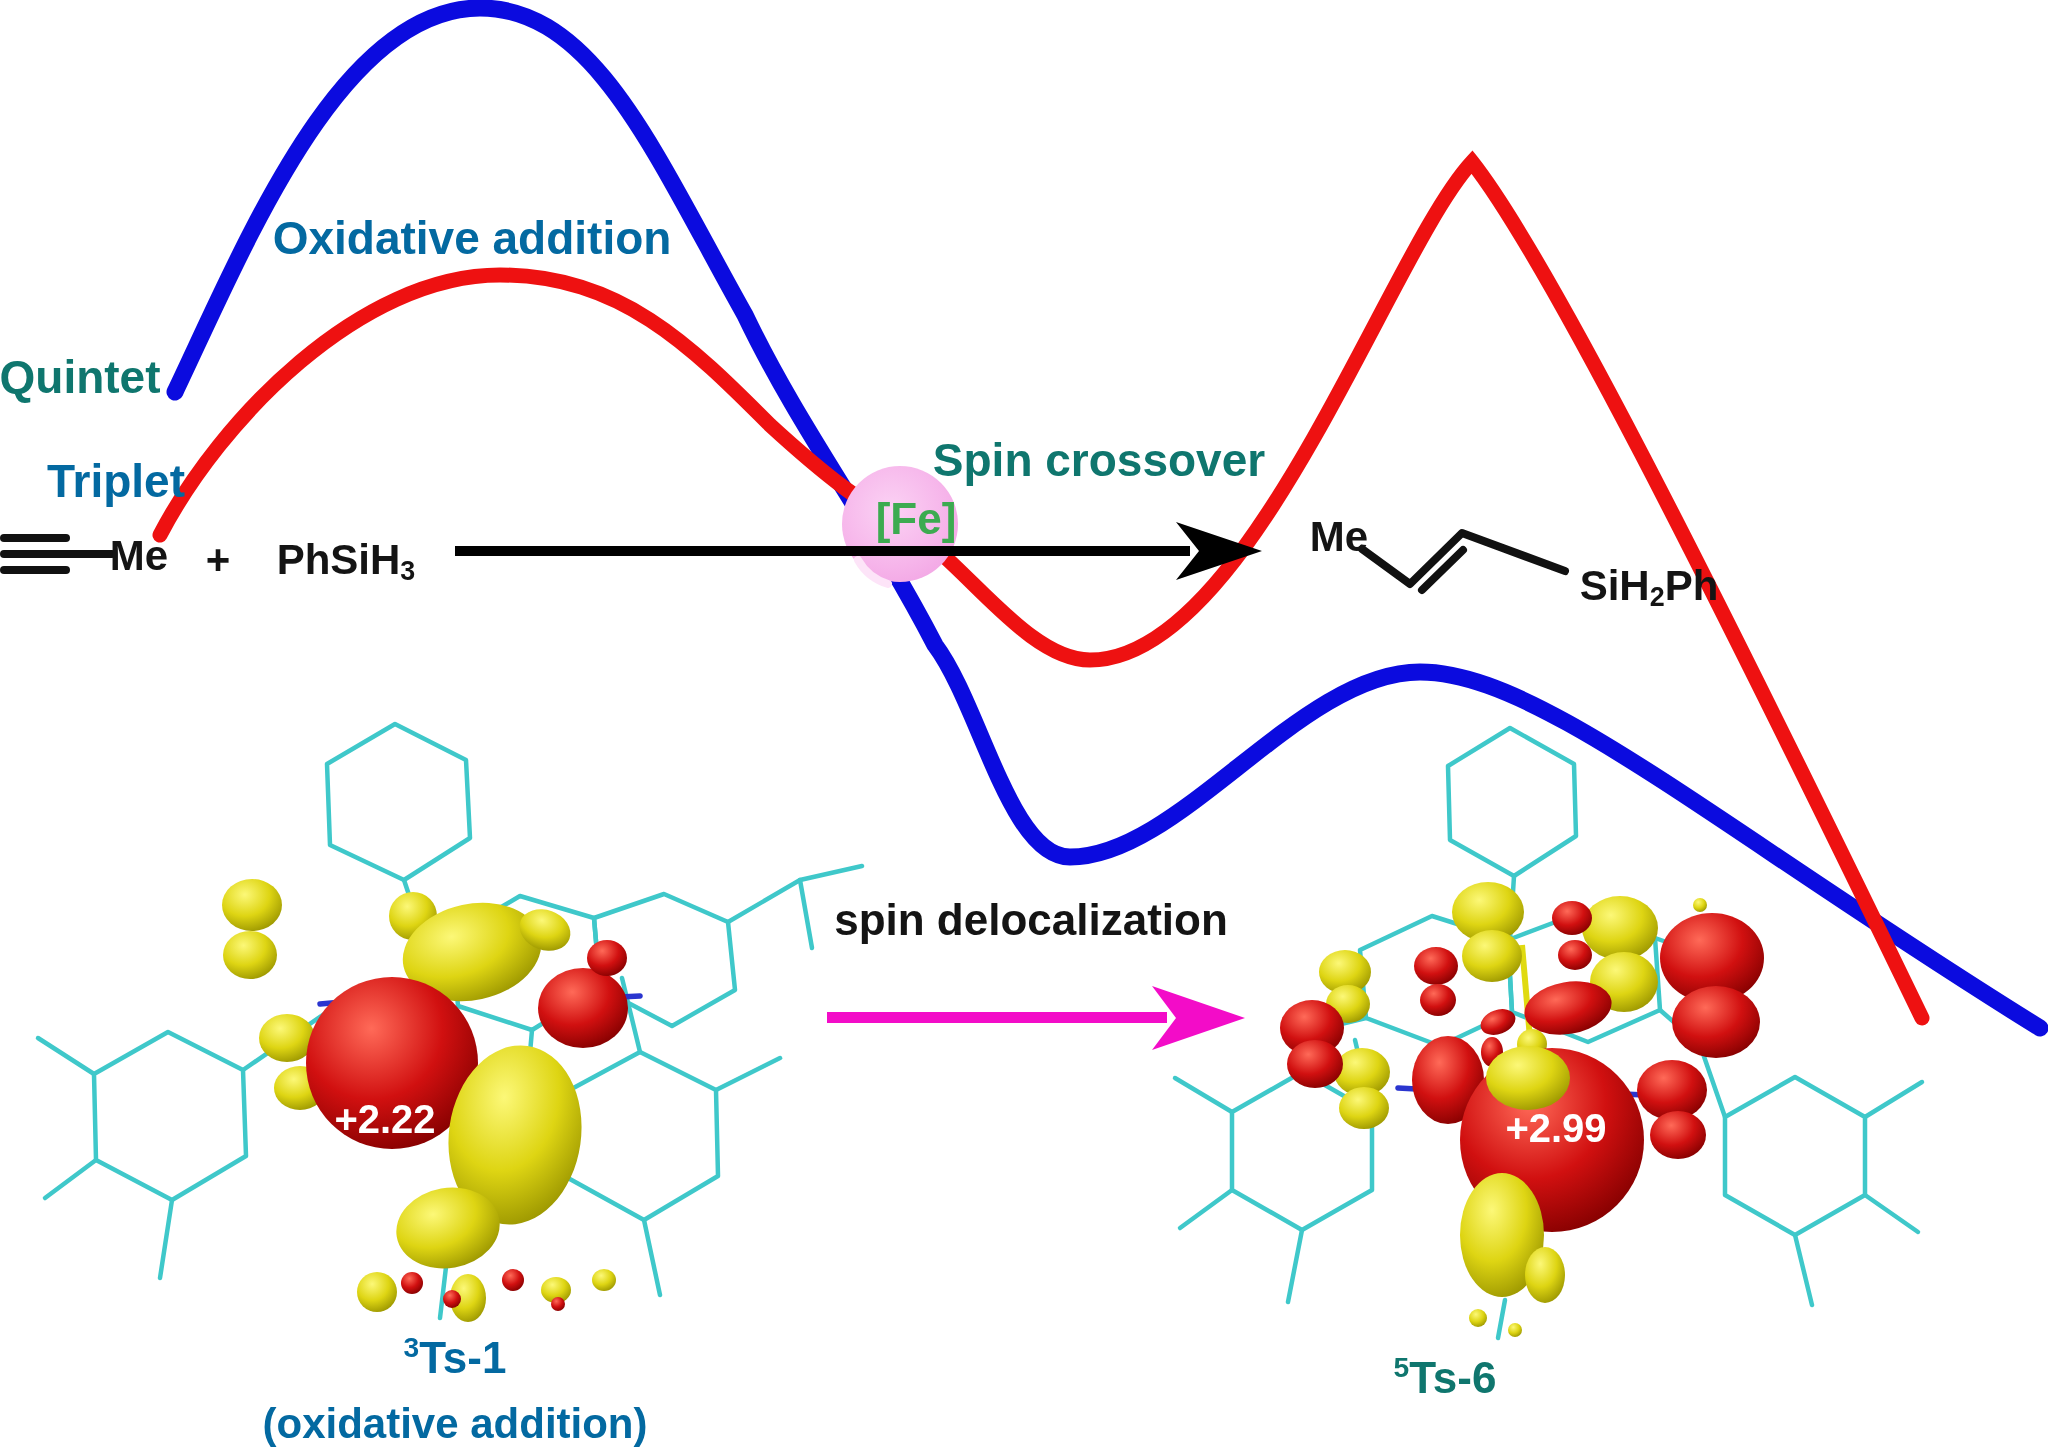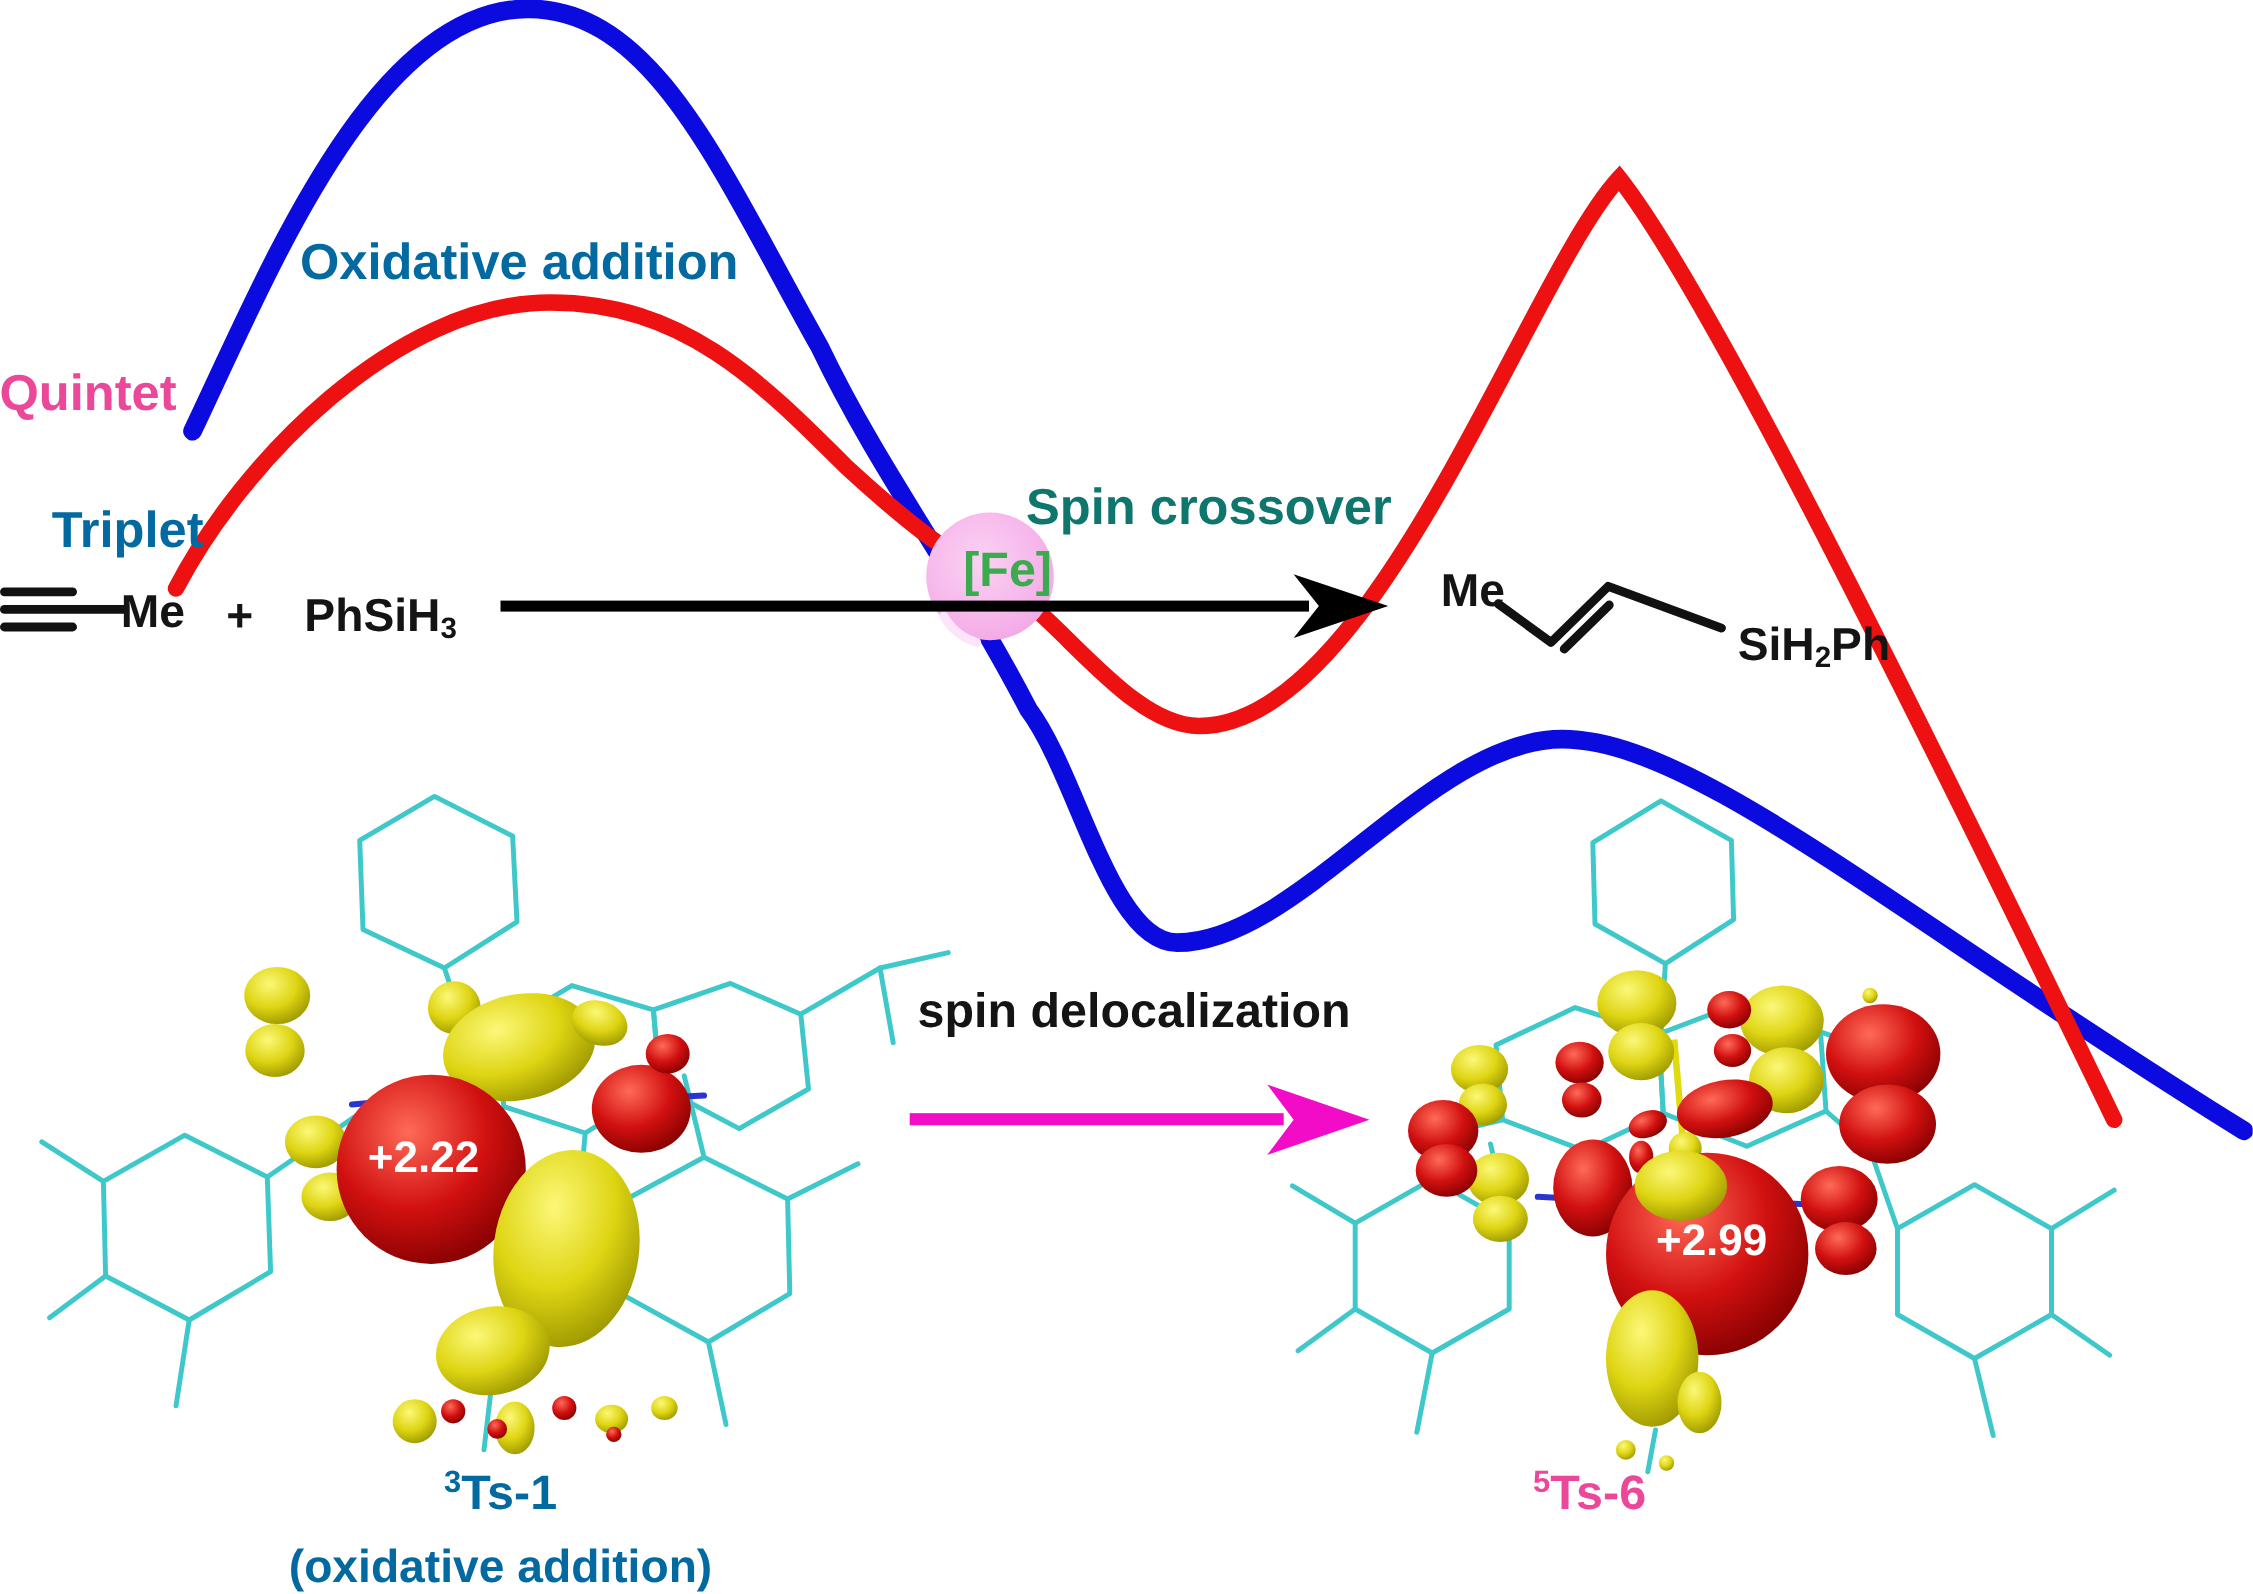--- a/index.html
+++ b/index.html
@@ -2,21 +2,21 @@
 <html><head>
 <meta charset="utf-8">
 <style>
   html,body{margin:0;padding:0;background:#ffffff;}
   #canvas{position:relative;width:2048px;height:1449px;background:#ffffff;overflow:hidden;
           font-family:"Liberation Sans", sans-serif;}
   #artwork{position:absolute;left:0;top:0;width:2048px;height:1449px;}
   .lbl{position:absolute;font-weight:bold;white-space:nowrap;line-height:1;
        transform:translate(-50%,-50%);}
   .s46{font-size:46px;} .s44{font-size:44px;} .s42{font-size:42px;} .s40{font-size:40px;}
-  .c-blue{color:#ec4899;} .c-red{color:#0369a1;} .c-mag{color:#0f766e;}
+  .c-blue{color:#0f766e;margin-top:20px;} .c-red{color:#0369a1;} .c-mag{color:#0f766e;}
   .c-green{color:#3cab50;} .c-black{color:#141414;} .c-white{color:#ffffff;}
   .lbl sub{font-size:0.64em;vertical-align:-0.25em;}
   .lbl sup{font-size:0.64em;vertical-align:0.55em;}
 </style>
 </head>
 <body>
 
 <div id="canvas">
 
   <svg id="artwork" viewBox="0 0 2048 1449" xmlns="http://www.w3.org/2000/svg">
@@ -212,21 +212,21 @@
 
   <div class="lbl s42 c-black" style="left:1339px;top:537px;">Me</div>
 
   <div class="lbl s42 c-black" style="left:1649px;top:588px;">
     <span>SiH</span><sub>2</sub><span>Ph</span>
   </div>
 
   <div class="lbl s44 c-black" style="left:1031px;top:920px;">spin delocalization</div>
 
 
-  <div class="lbl s40 c-white" style="left:385px;top:1052px;">+2.22</div>
+  <div class="lbl s40 c-white" style="left:385px;top:1119px;">+2.22</div>
 
   <div class="lbl s40 c-white" style="left:1556px;top:1128px;">+2.99</div>
 
   <div class="lbl s44 c-red" style="left:455px;top:1357px;">
     <sup>3</sup><span>Ts-1</span>
   </div>
 
   <div class="lbl s42 c-red" style="left:455px;top:1424px;">(oxidative addition)</div>
 
   <div class="lbl s44 c-blue" style="left:1445px;top:1357px;">

